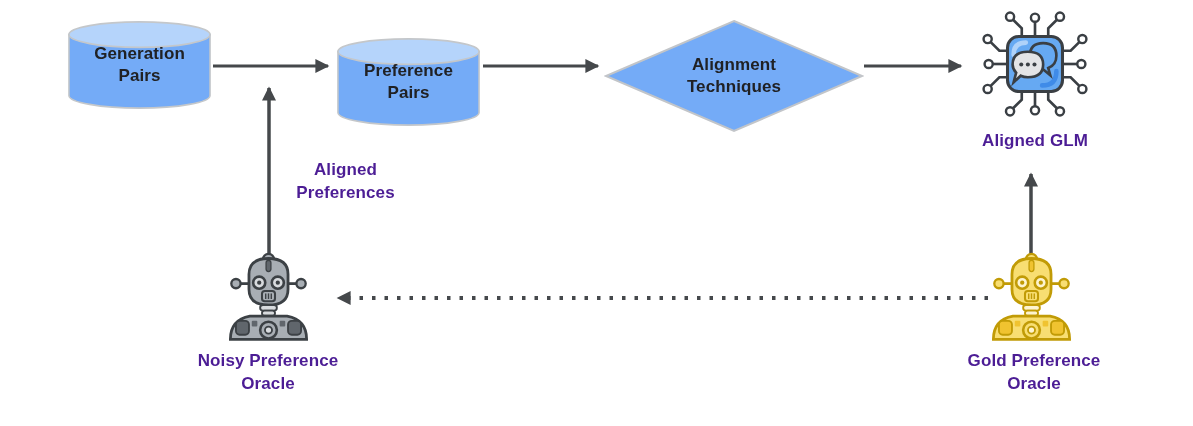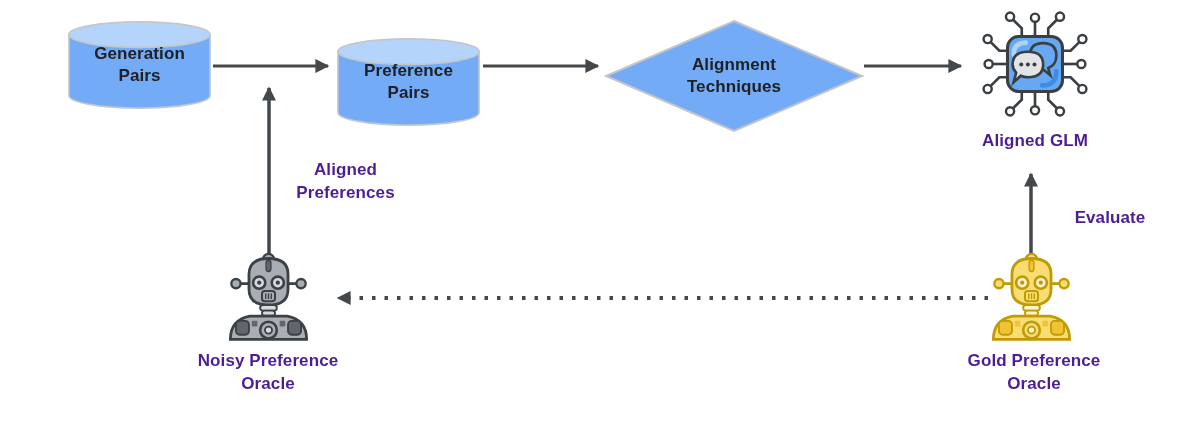--- a/index.html
+++ b/index.html
@@ -164,15 +164,14 @@
   <div class="icon-node robot-gold" style="left:985px;top:252px;width:93px;height:93px">
     <svg viewBox="0 0 100 100">
         <use href="#robot"></use>
       </svg>
   </div>
   <div class="floating-lbl" style="left:944px;top:349px;width:180px">Gold Preference
 Oracle</div>
 
   <div class="floating-lbl" style="left:283px;top:158px;width:125px">Aligned
 Preferences</div>
-  <div class="floating-lbl" style="left:1050px;top:206px;width:120px">Evaluate</div>
 
 </div>
 
 </body></html>

